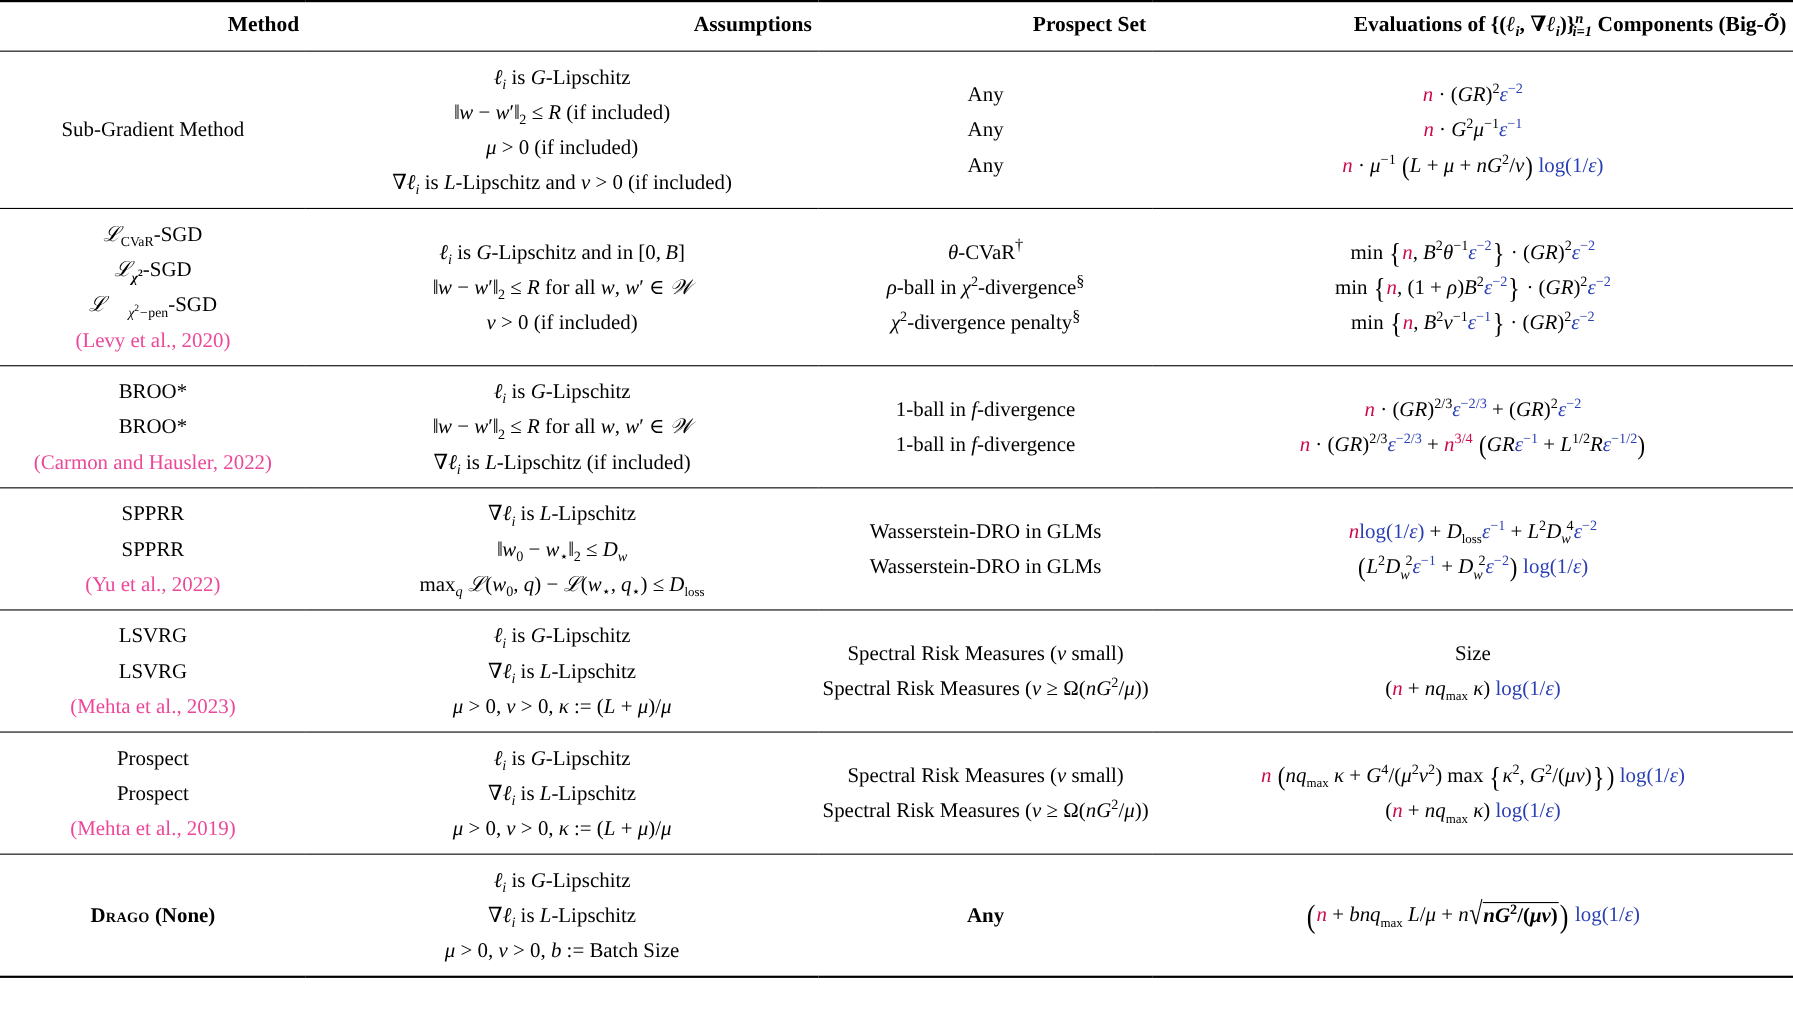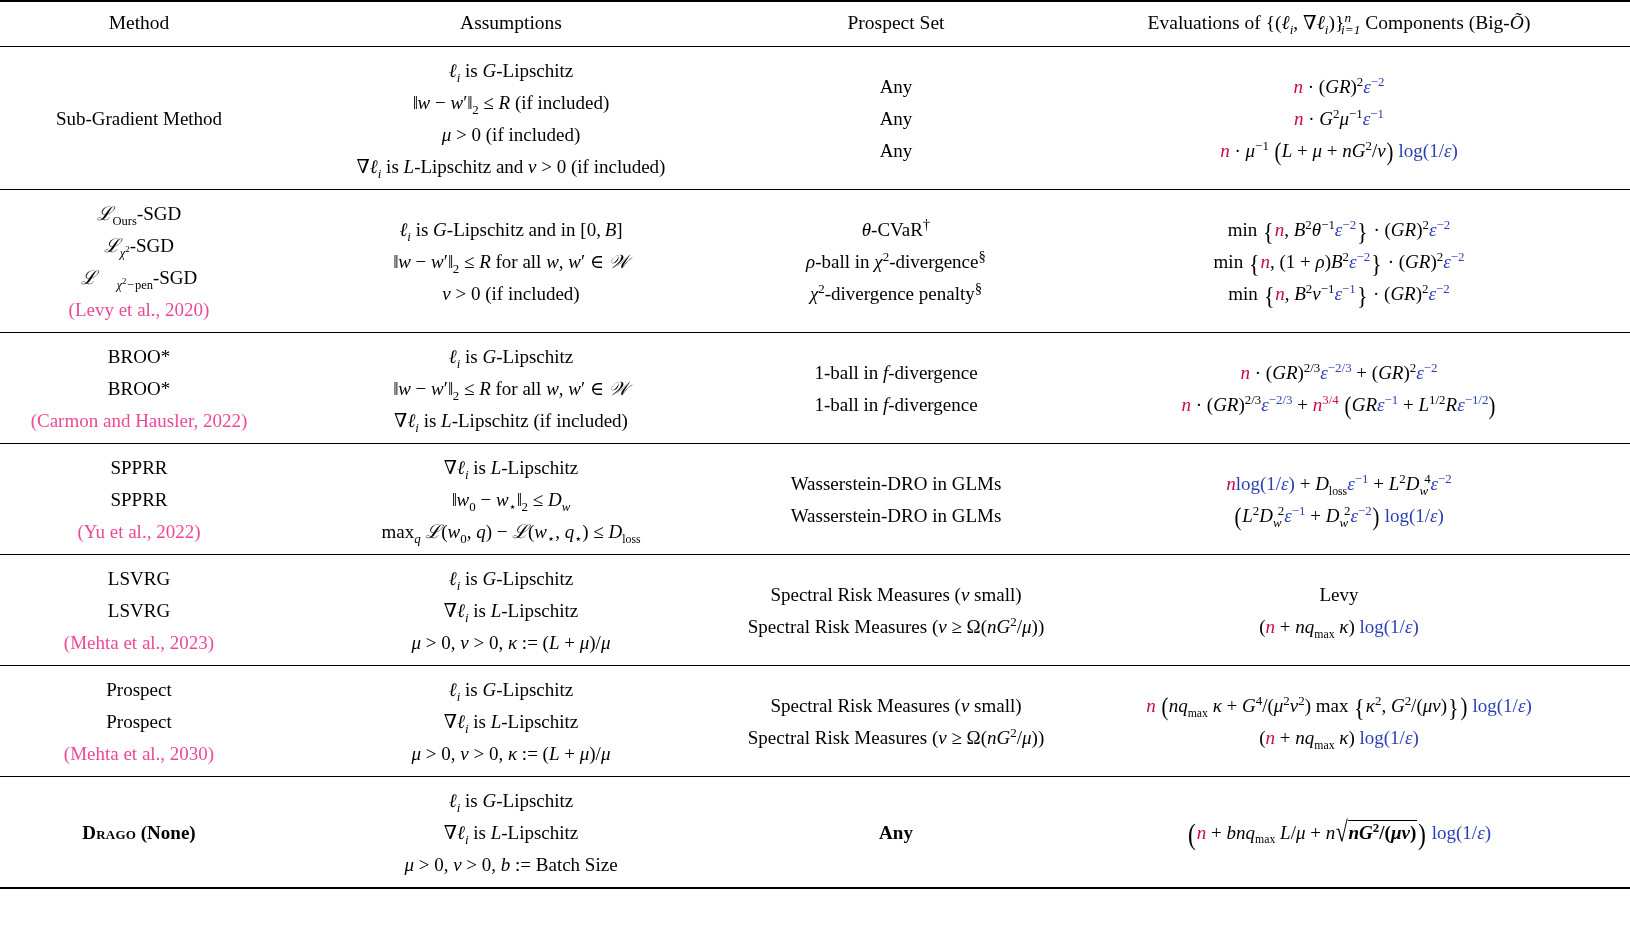--- a/index.html
+++ b/index.html
@@ -28,24 +28,24 @@
   table.paper-table col.c-assump   { width: 466px; }
   table.paper-table col.c-ambig    { width: 304px; }
   table.paper-table col.c-evals    { width: 582px; }
 
   .rule-top    { border-top: 2.4px solid #000; }
   .rule-mid    { border-top: 1.2px solid #000; }
   .rule-bottom { border-bottom: 2.4px solid #000; }
   .rule-head   { border-bottom: 1.2px solid #000; }
 
   thead th {
-    font-weight: normal;
+    font-weight: bold;
     font-size: 19.5px;
     padding: 9px 6px 11px 6px;
-    text-align: center;
+    text-align: right;
     vertical-align: middle;
     line-height: 1.25;
   }
   tbody td {
     text-align: center;
     vertical-align: middle;
     font-size: 19px;
     padding: 7px 6px;
     line-height: 1.0;
   }
@@ -183,22 +183,22 @@
           <div><span class="mi red">n</span> · (<span class="mi">GR</span>)<sup>2</sup><span class="mi blue">ε</span><sup class="blue">−2</sup></div>
           <div><span class="mi red">n</span> · <span class="mi">G</span><sup>2</sup><span class="mi">μ</span><sup>−1</sup><span class="mi blue">ε</span><sup class="blue">−1</sup></div>
           <div><span class="mi red">n</span> · <span class="mi">μ</span><sup>−1</sup> <span class="midparen">(</span><span class="mi">L</span> + <span class="mi">μ</span> + <span class="mi">nG</span><sup>2</sup>/<span class="mi">ν</span><span class="midparen">)</span> <span class="blue"><span class="op">log</span>(1/<span class="mi">ε</span>)</span></div>
         </div>
       </td>
     </tr>
 
     <tr class="rule-mid">
       <td>
         <div class="stack">
-          <div><span class="mi">ℒ</span><sub class="mup" style="font-size:0.66em;">Ours</sub>-SGD</div>
-          <div><span class="mi">ℒ</span><sub class="it" style="font-size:0.66em;">χ<sup style="font-size:0.7em;">2</sup></sub>-SGD</div>
+          <div><span class="mi">ℒ</span><sub class="mup" style="font-size:0.66em;">CVaR</sub>-SGD</div>
+          <div><span class="mi">ℒ</span><sub class="it" style="font-size:0.66em;font-weight:bold;">χ<sup style="font-size:0.7em;">2</sup></sub>-SGD</div>
           <div><span class="mi">ℒ</span><sub class="it" style="font-size:0.66em;margin-left:20px;">χ<sup style="font-size:0.7em;">2</sup>−<span class="mup">pen</span></sub>-SGD</div>
           <div class="cite">(Levy et al., 2020)</div>
         </div>
       </td>
       <td>
         <div class="stack">
           <div><span class="mi">ℓ</span><sub class="it">i</sub> is <span class="mi">G</span>-Lipschitz and in [0, <span class="mi">B</span>]</div>
           <div><span class="norm">‖</span><span class="mi">w</span> − <span class="mi">w</span>′<span class="norm">‖</span><sub>2</sub> ≤ <span class="mi">R</span> for all <span class="mi">w</span>, <span class="mi">w</span>′ ∈ <span class="mi">𝒲</span></div>
           <div><span class="mi">ν</span> &gt; 0 (if included)</div>
         </div>
@@ -293,32 +293,32 @@
         </div>
       </td>
       <td>
         <div class="stack">
           <div>Spectral Risk Measures (<span class="mi">ν</span> small)</div>
           <div>Spectral Risk Measures (<span class="mi">ν</span> ≥ Ω(<span class="mi">nG</span><sup>2</sup>/<span class="mi">μ</span>))</div>
         </div>
       </td>
       <td>
         <div class="stack">
-          <div>Levy</div>
+          <div>Size</div>
           <div>(<span class="mi red">n</span> + <span class="mi">nq</span><sub class="mup" style="font-size:0.62em;">max</sub> <span class="mi">κ</span>) <span class="blue"><span class="op">log</span>(1/<span class="mi">ε</span>)</span></div>
         </div>
       </td>
     </tr>
 
     <tr class="rule-mid">
       <td>
         <div class="stack">
           <div>Prospect</div>
           <div>Prospect</div>
-          <div class="cite">(Mehta et al., 2030)</div>
+          <div class="cite">(Mehta et al., 2019)</div>
         </div>
       </td>
       <td>
         <div class="stack">
           <div><span class="mi">ℓ</span><sub class="it">i</sub> is <span class="mi">G</span>-Lipschitz</div>
           <div>∇<span class="mi">ℓ</span><sub class="it">i</sub> is <span class="mi">L</span>-Lipschitz</div>
           <div><span class="mi">μ</span> &gt; 0, <span class="mi">ν</span> &gt; 0, <span class="mi">κ</span> := (<span class="mi">L</span> + <span class="mi">μ</span>)/<span class="mi">μ</span></div>
         </div>
       </td>
       <td>

